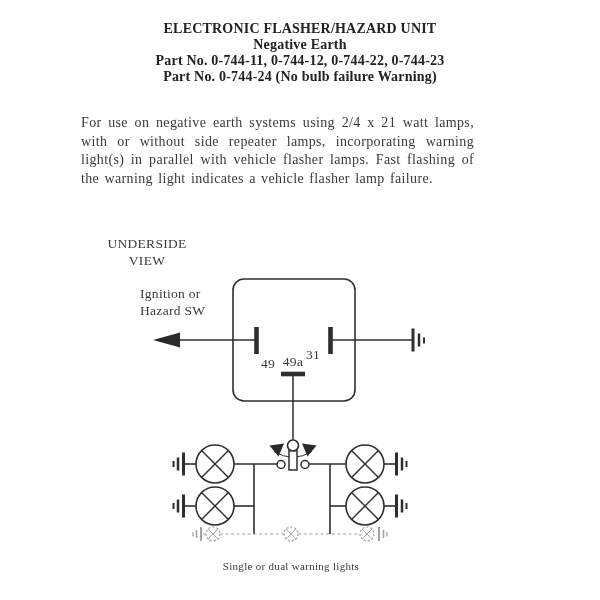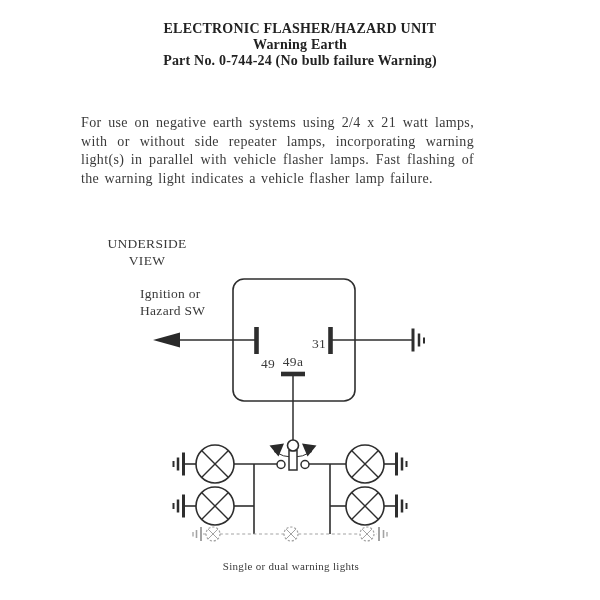--- a/index.html
+++ b/index.html
@@ -16,33 +16,34 @@
   .desc{
     position:absolute;left:81px;top:114px;width:393px;
     font-size:14px;line-height:18.6px;color:#3a3a3a;
     text-align:justify;text-align-last:left;
     letter-spacing:0.35px;word-spacing:1.5px;
   }
   .lbl{position:absolute;font-size:13.5px;line-height:16.5px;color:#3a3a3a;letter-spacing:0.3px;}
   .lbl-underside{left:101px;top:236px;width:92px;text-align:center;}
   .lbl-ignition{left:140px;top:286px;text-align:left;}
   .lbl-49{left:261px;top:332px;margin-top:24px;}
-  .lbl-31{left:300px;top:336px;width:26px;text-align:right;}
+  .lbl-31{left:300px;top:347px;width:26px;text-align:center;}
   .lbl-49a{left:279px;top:354px;width:28px;text-align:center;}
   .lbl-caption{left:141px;top:558px;width:300px;text-align:center;font-size:11px;}
   svg{position:absolute;left:0;top:0;}
 </style>
 </head>
 <body>
 
 <div class="page">
 
   <div class="hdr">
     <div>ELECTRONIC FLASHER/HAZARD UNIT</div>
-    <div>Warning Earth</div>
+    <div>Negative Earth</div>
+    <div>Part No. 0-744-11, 0-744-12, 0-744-22, 0-744-23</div>
     <div>Part No. 0-744-24 (No bulb failure Warning)</div>
   </div>
 
   <div class="desc">For use on negative earth systems using 2/4 x 21 watt lamps, with or without side repeater lamps, incorporating warning light(s) in parallel with vehicle flasher lamps. Fast flashing of the warning light indicates a vehicle flasher lamp failure.</div>
 
   <div class="lbl lbl-ignition">
     <div>Ignition or</div>
     <div>Hazard SW</div>
   </div>
   <div class="lbl lbl-underside">

